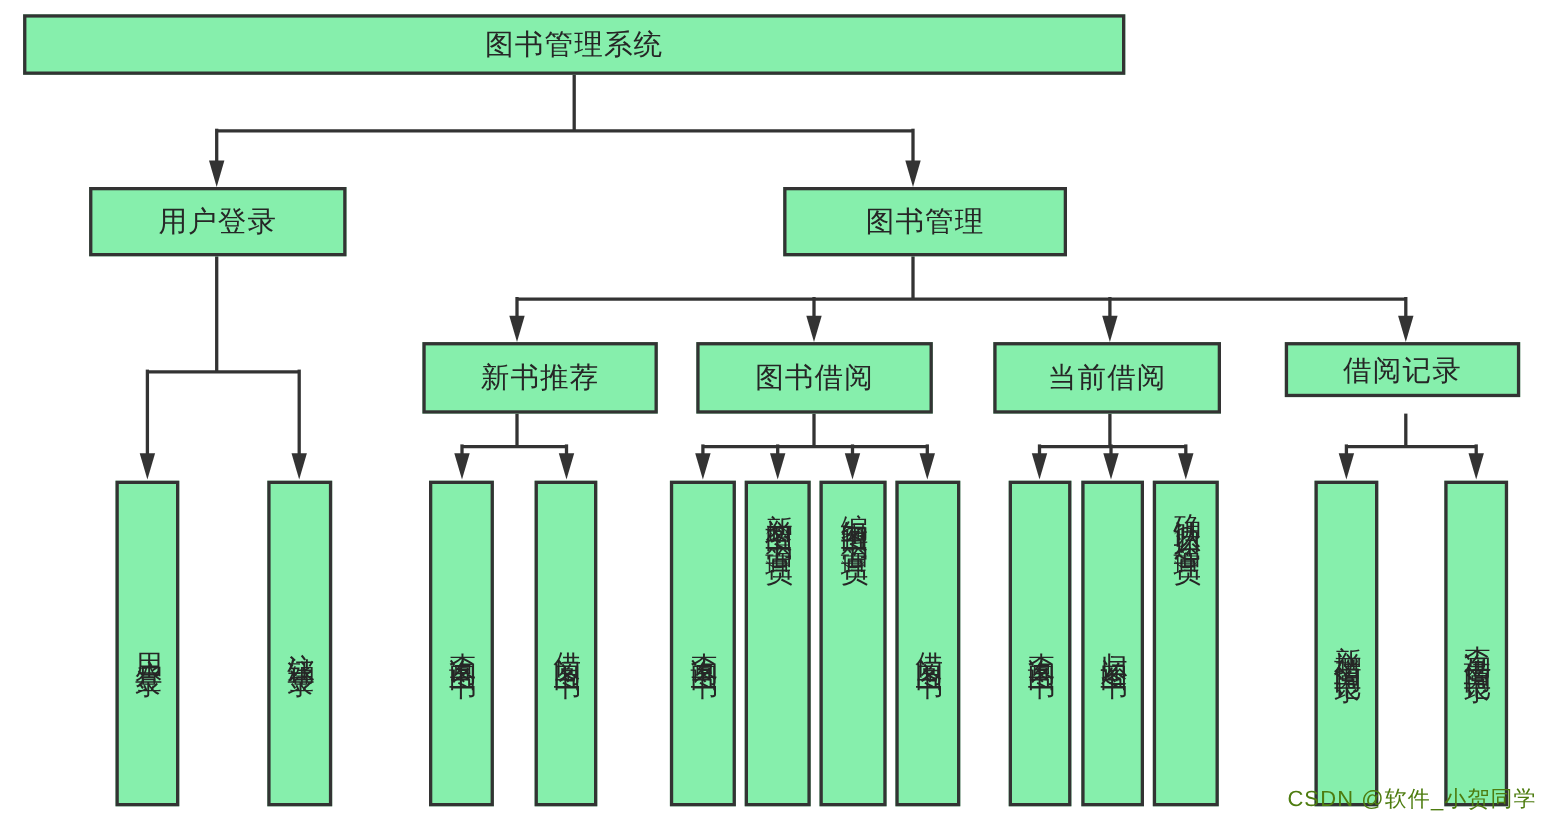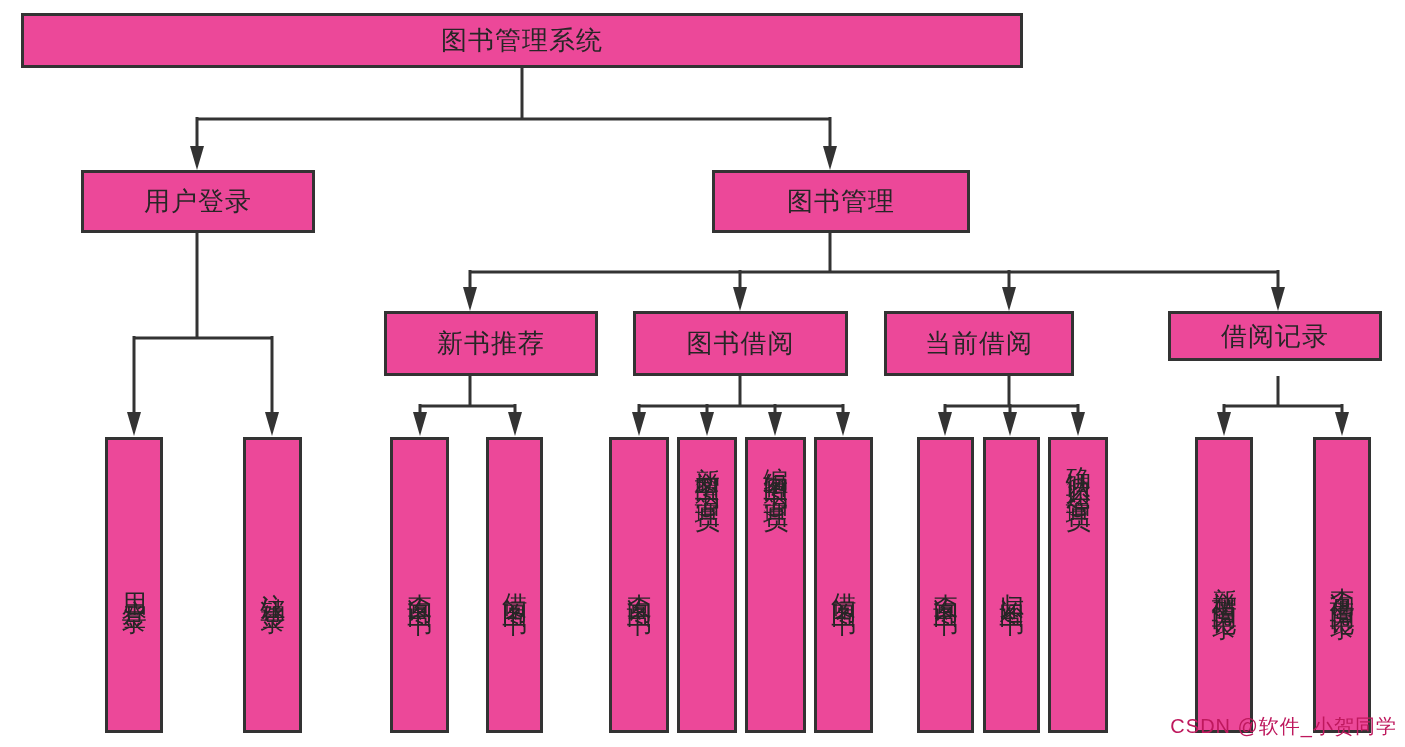--- a/index.html
+++ b/index.html
@@ -13,21 +13,21 @@
   }
   .connectors {
     position: absolute;
     left: 0; top: 0;
     width: 1405px; height: 747px;
   }
   .box {
     position: absolute;
     box-sizing: border-box;
     border: 3px solid #333333;
-    background: #ec4899;
+    background: #86efac;
     display: flex;
     align-items: center;
     justify-content: center;
     color: #262626;
     text-align: right;
   }
   .h-box {
     font-size: 26px;
     letter-spacing: 1px;
     white-space: nowrap;
@@ -44,21 +44,21 @@
     align-items: flex-start;
   }
   .v-box.top-align .v-text {
     padding-top: 7px;
   }
   .watermark {
     position: absolute;
     right: 8px;
     bottom: 7px;
     font-size: 20px;
-    color: #be185d;
+    color: #4d7c0f;
     letter-spacing: 1px;
     white-space: nowrap;
   }
 </style>
 </head>
 <body>
 
 <div class="canvas">
 
   <svg class="connectors" viewBox="0 0 1405 747" xmlns="http://www.w3.org/2000/svg">
@@ -134,21 +134,21 @@
     </g>
   </svg>
 
   <div class="box h-box" style="left:21px; top:13px; width:1002px; height:55px;">图书管理系统</div>
 
   <div class="box h-box" style="left:81px; top:170px; width:234px; height:63px;">用户登录</div>
   <div class="box h-box" style="left:712px; top:170px; width:258px; height:63px;">图书管理</div>
 
   <div class="box h-box" style="left:384px; top:311px; width:214px; height:65px;">新书推荐</div>
   <div class="box h-box" style="left:633px; top:311px; width:215px; height:65px;">图书借阅</div>
-  <div class="box h-box" style="left:884px; top:311px; width:190px; height:65px;">当前借阅</div>
+  <div class="box h-box" style="left:903px; top:311px; width:207px; height:65px;">当前借阅</div>
   <div class="box h-box" style="left:1168px; top:311px; width:214px; height:50px;">借阅记录</div>
 
   <div class="box v-box" style="left:105px; top:437px; width:58px; height:296px;">
     <span class="v-text">用户登录</span>
   </div>
   <div class="box v-box" style="left:243px; top:437px; width:59px; height:296px;">
     <span class="v-text">注销登录</span>
   </div>
 
   <div class="box v-box" style="left:390px; top:437px; width:59px; height:296px;">

